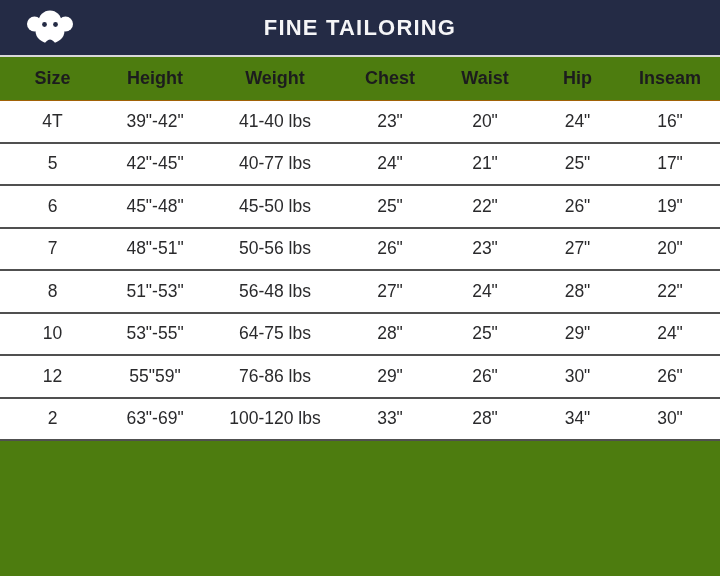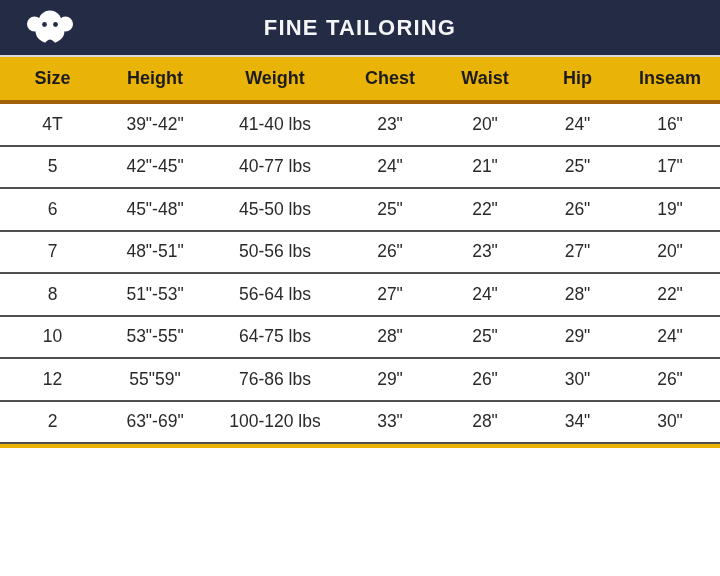--- a/index.html
+++ b/index.html
@@ -3,22 +3,22 @@
 <meta charset="utf-8">
 <style>
   html, body {
     margin: 0;
     padding: 0;
     background: #ffffff;
     font-family: "Liberation Sans", "DejaVu Sans", sans-serif;
   }
   .page {
     width: 720px;
-    height: 448px;
-    background: #eab308;
+    height: 576px;
+    background: #4d7c0f;
     overflow: hidden;
     position: relative;
   }
   
   .banner {
     height: 55px;
     background: #242b45;
     display: flex;
     align-items: center;
     justify-content: center;
@@ -52,21 +52,21 @@
   col.c-hip    { width:  85px; }
   col.c-inseam { width: 100px; }
 
   table.size-chart th {
     height: 43px;
     font-size: 18px;
     font-weight: bold;
     color: #1c1c1e;
     text-align: center;
     vertical-align: middle;
-    border-bottom: 4px solid #a16207;
+    border-bottom: 1px solid #a16207;
     padding: 0;
   }
   table.size-chart td {
     height: 40.5px;
     font-size: 17.5px;
     color: #2a2a2c;
     text-align: center;
     vertical-align: middle;
     border-bottom: 2px solid #505050;
     padding: 0;
@@ -164,21 +164,21 @@
           <td>50-56 lbs</td>
           <td>26"</td>
           <td>23"</td>
           <td>27"</td>
           <td>20"</td>
         </tr>
 
         <tr>
           <td>8</td>
           <td>51"-53"</td>
-          <td>56-64 lbs</td>
+          <td>56-48 lbs</td>
           <td>27"</td>
           <td>24"</td>
           <td>28"</td>
           <td>22"</td>
         </tr>
 
         <tr>
           <td>10</td>
           <td>53"-55"</td>
           <td>64-75 lbs</td>

